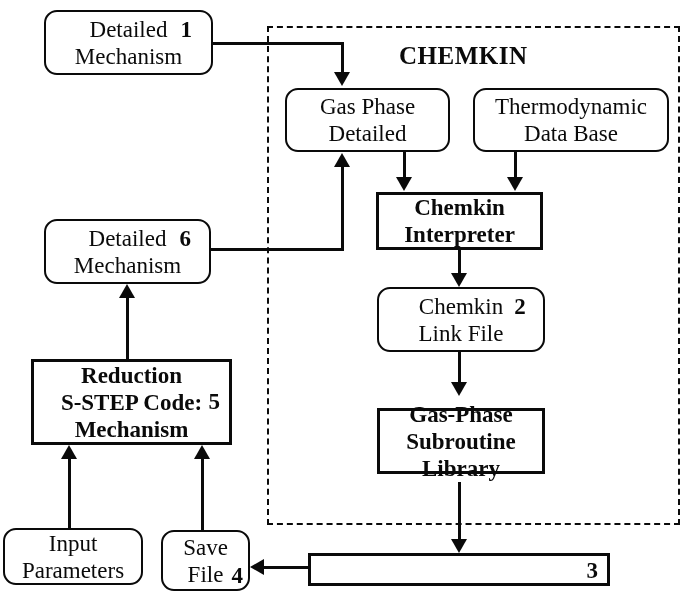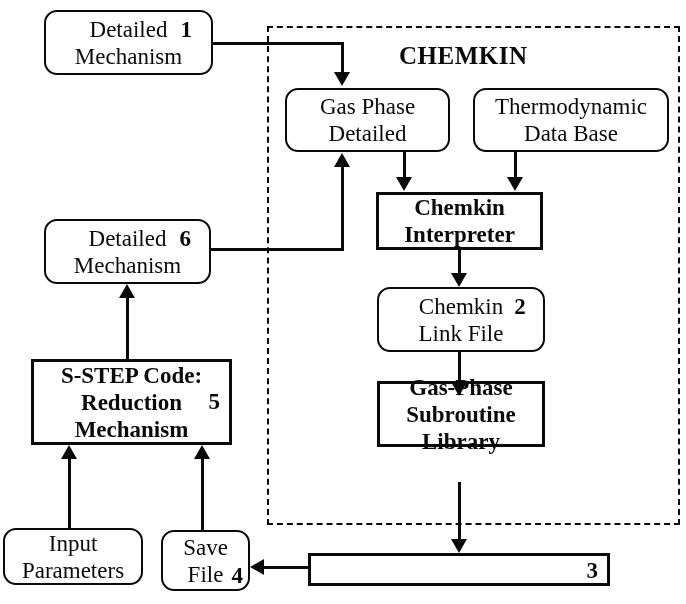--- a/index.html
+++ b/index.html
@@ -101,33 +101,33 @@
   </div>
 
   <div class="box rounded" style="left:377px; top:287px; width:168px; height:65px;">
     <div class="row">
       <span>Chemkin</span>
       <span class="num" style="left:100%; margin-left:11px; top:0;">2</span>
     </div>
     <div>Link File</div>
   </div>
 
-  <div class="box rect boldtext" style="left:377px; top:381px; width:168px; height:66px;">
+  <div class="box rect boldtext" style="left:377px; top:408px; width:168px; height:66px;">
     <div>Gas-Phase</div>
     <div>Subroutine</div>
     <div>Library</div>
   </div>
 
   <div class="box rect" style="left:308px; top:553px; width:302px; height:33px;">
     <span class="num" style="right:9px; top:1px;">3</span>
   </div>
 
   <div class="box rect boldtext" style="left:31px; top:359px; width:201px; height:86px;">
+    <div>Reduction</div>
     <div>S-STEP Code:</div>
-    <div>Reduction</div>
     <div>Mechanism</div>
     <span class="num" style="right:9px; top:26px;">5</span>
   </div>
 
   <div class="box rounded" style="left:3px; top:528px; width:140px; height:57px;">
     <div>Input</div>
     <div>Parameters</div>
   </div>
 
   <div class="box rounded" style="left:161px; top:530px; width:89px; height:61px;">

